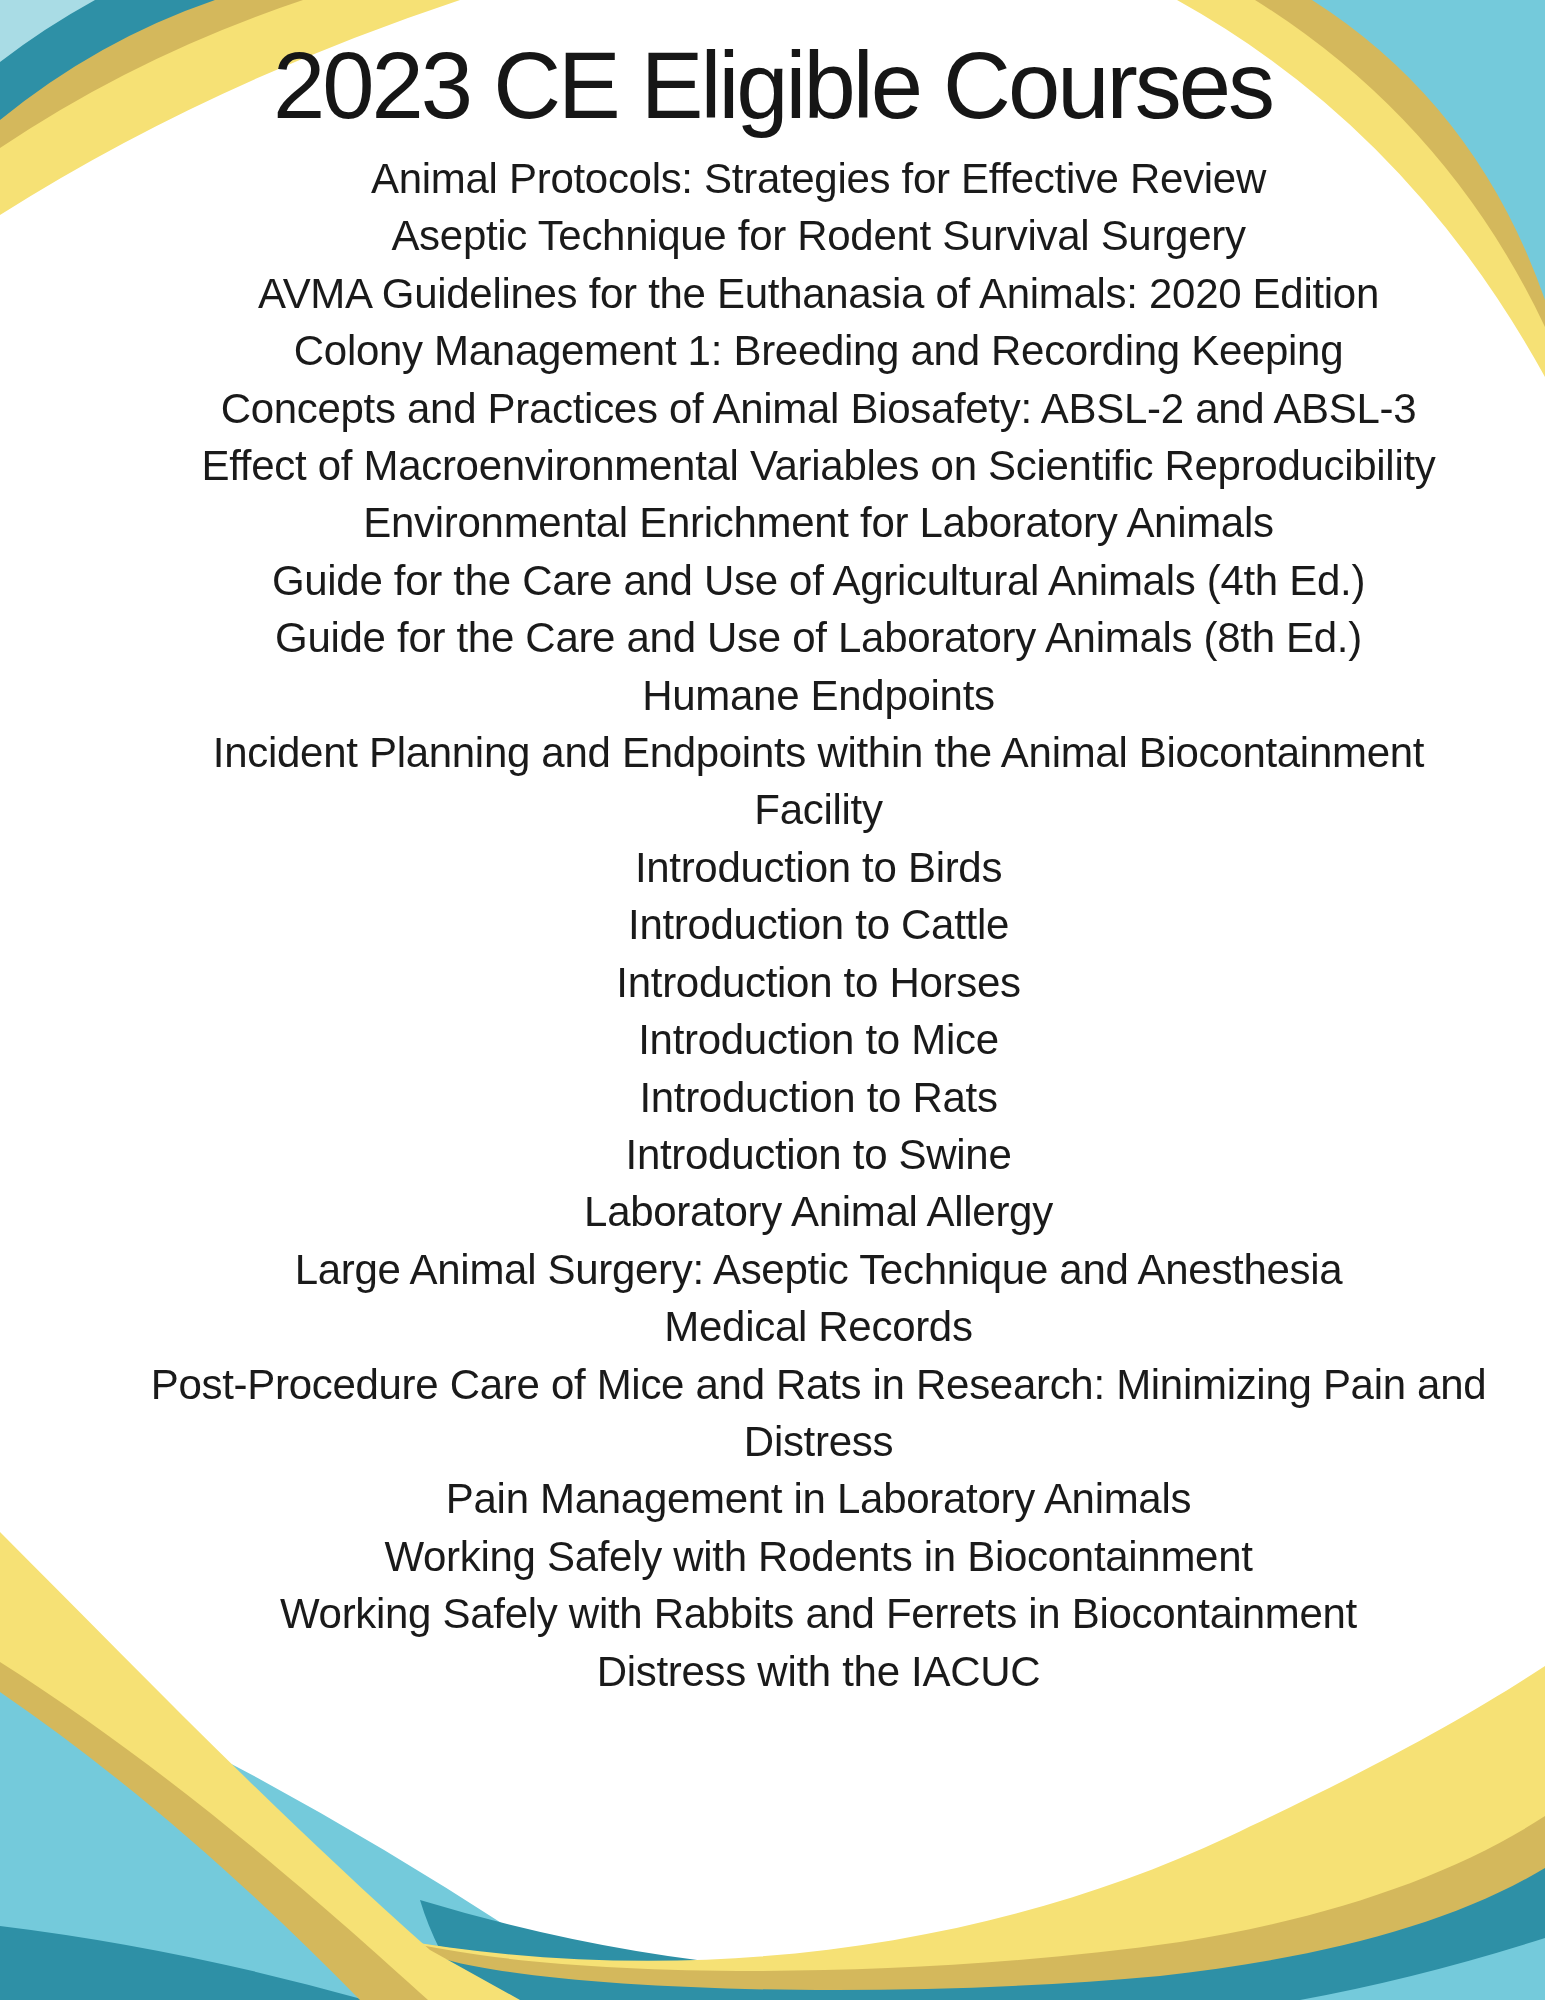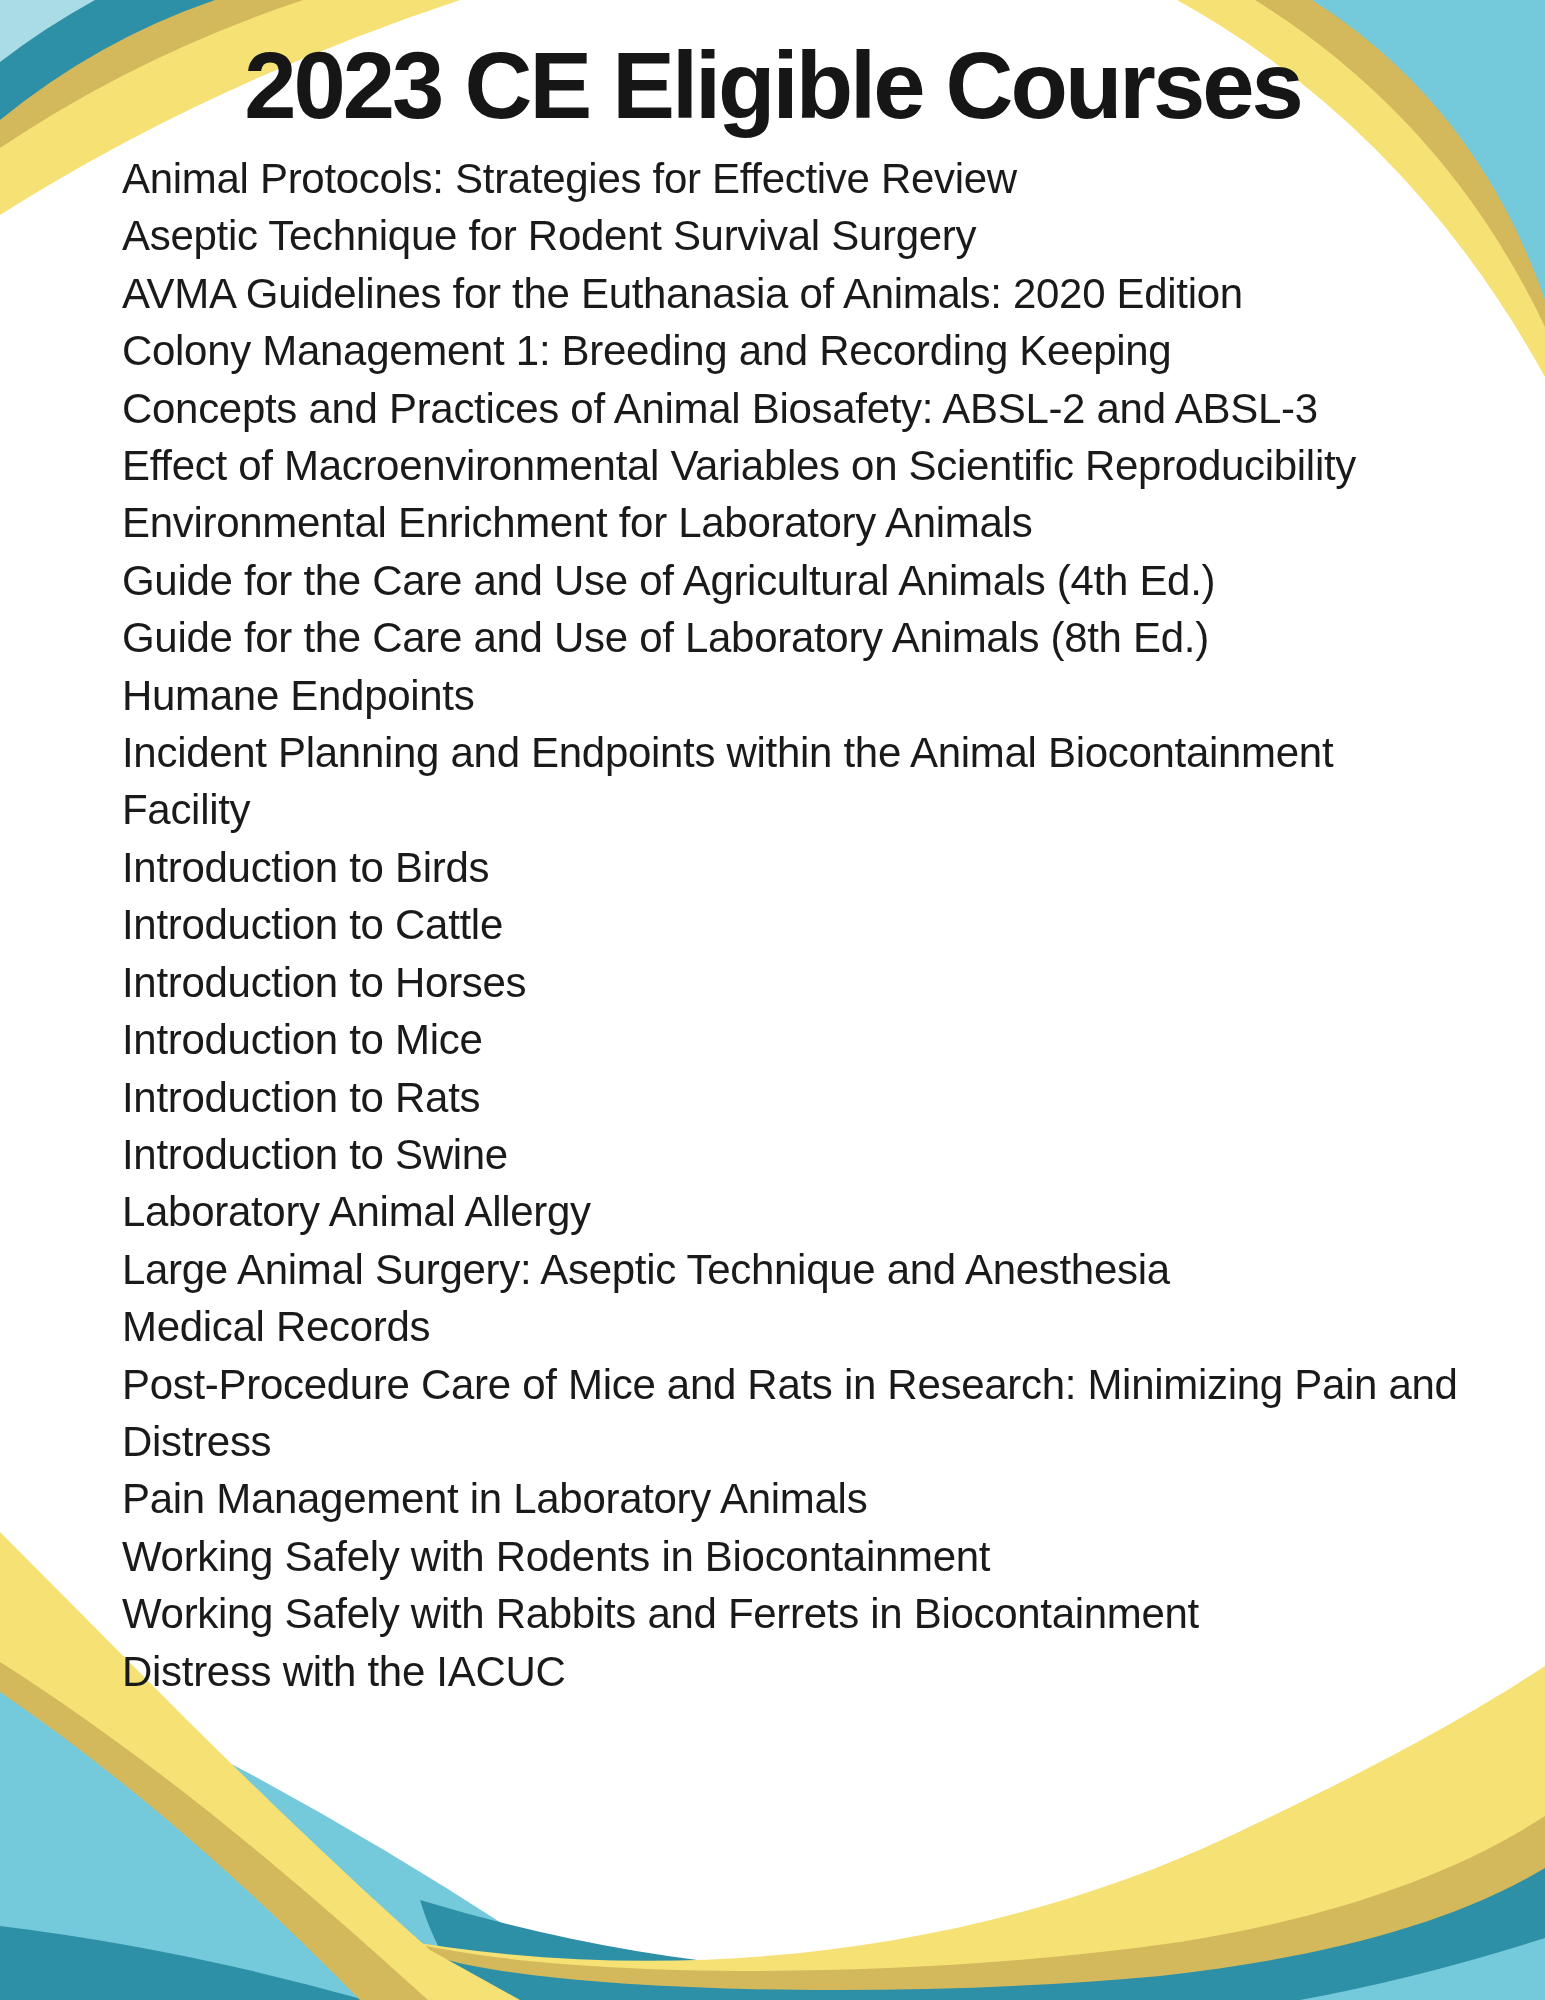--- a/index.html
+++ b/index.html
@@ -31,29 +31,30 @@
   }
   .title {
     position: absolute;
     top: 30px;
     left: 0;
     width: 100%;
     text-align: center;
     font-size: 94px;
     line-height: 112px;
     letter-spacing: -3px;
-    font-weight: 700;
+    font-weight: 400;
     color: #161616;
     white-space: nowrap;
   }
   .course-list {
     position: absolute;
     left: 122px;
     top: 150px;
     right: 30px;
+    text-align: center;
   }
   .course-line {
     font-size: 42px;
     line-height: 57.4px;
     letter-spacing: -0.3px;
     color: #1a1a1a;
     white-space: pre;
   }
 </style>
 </head>

